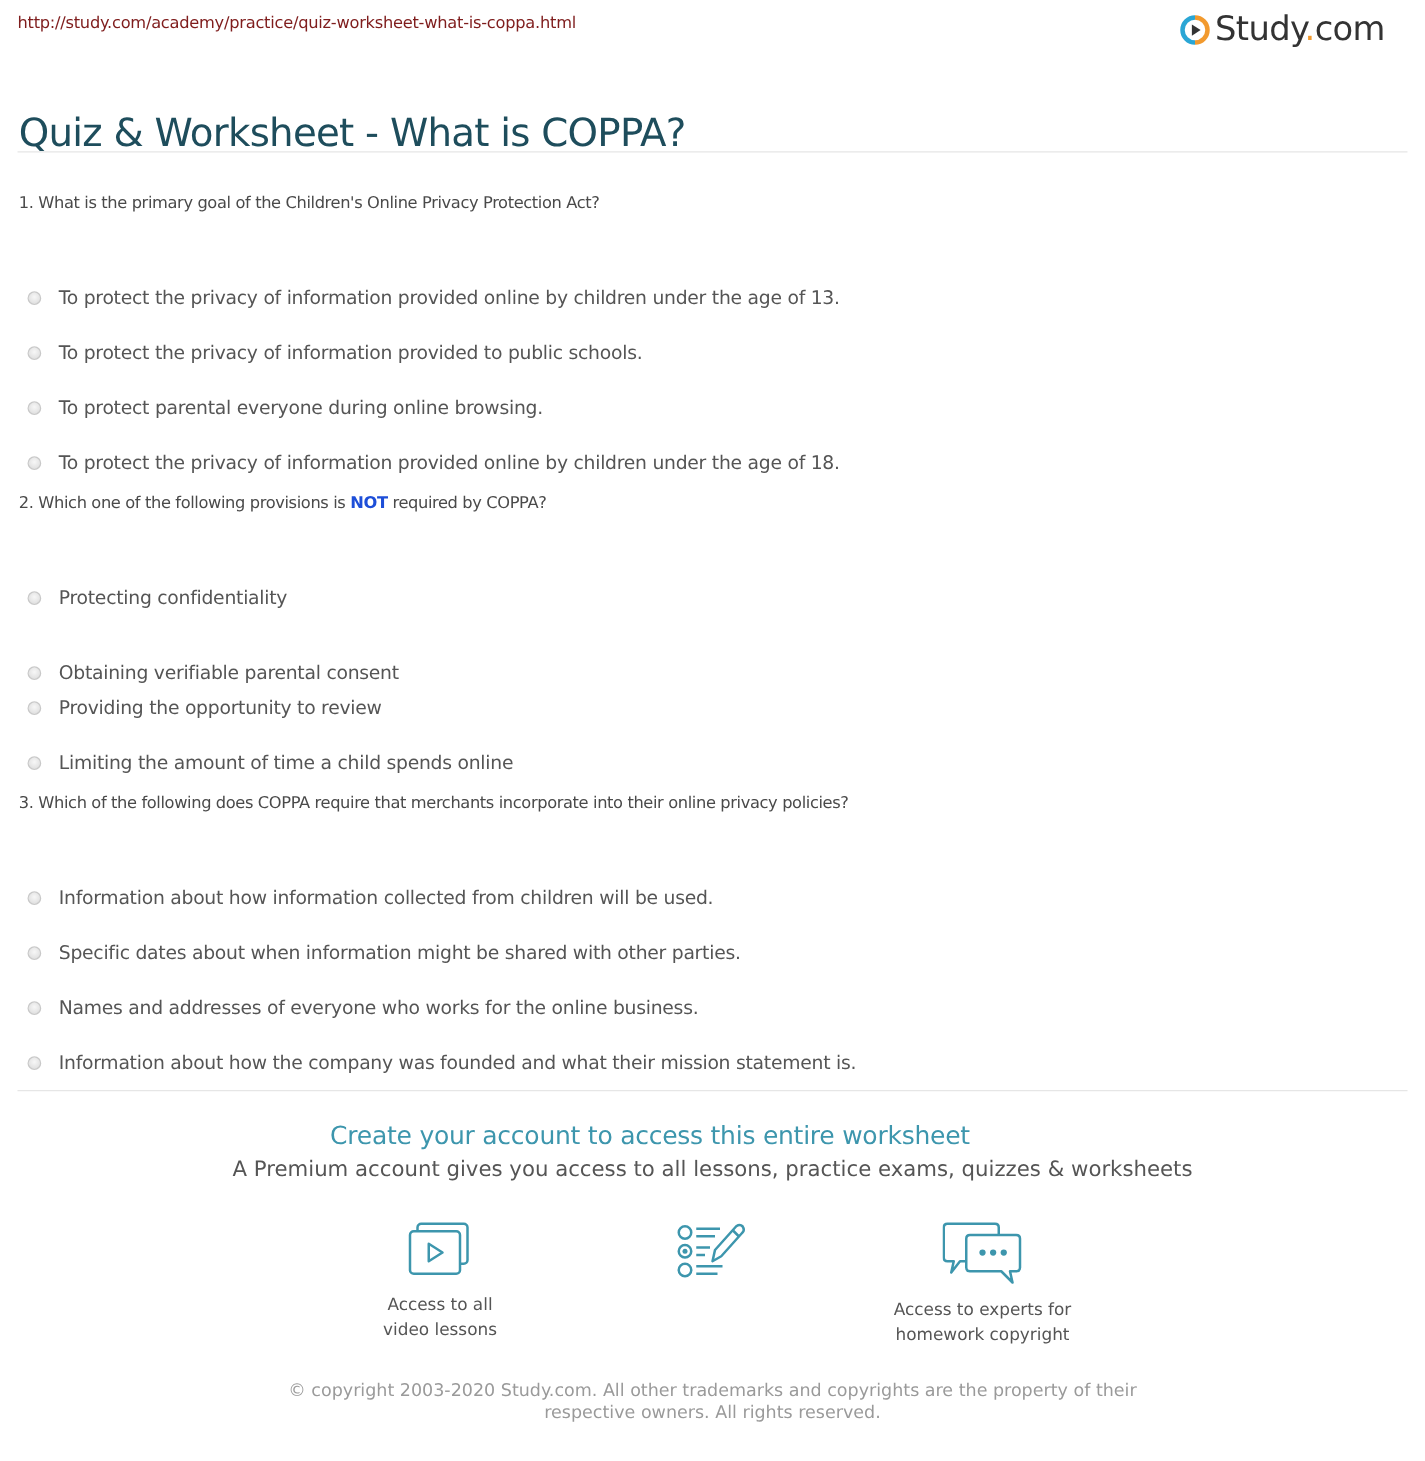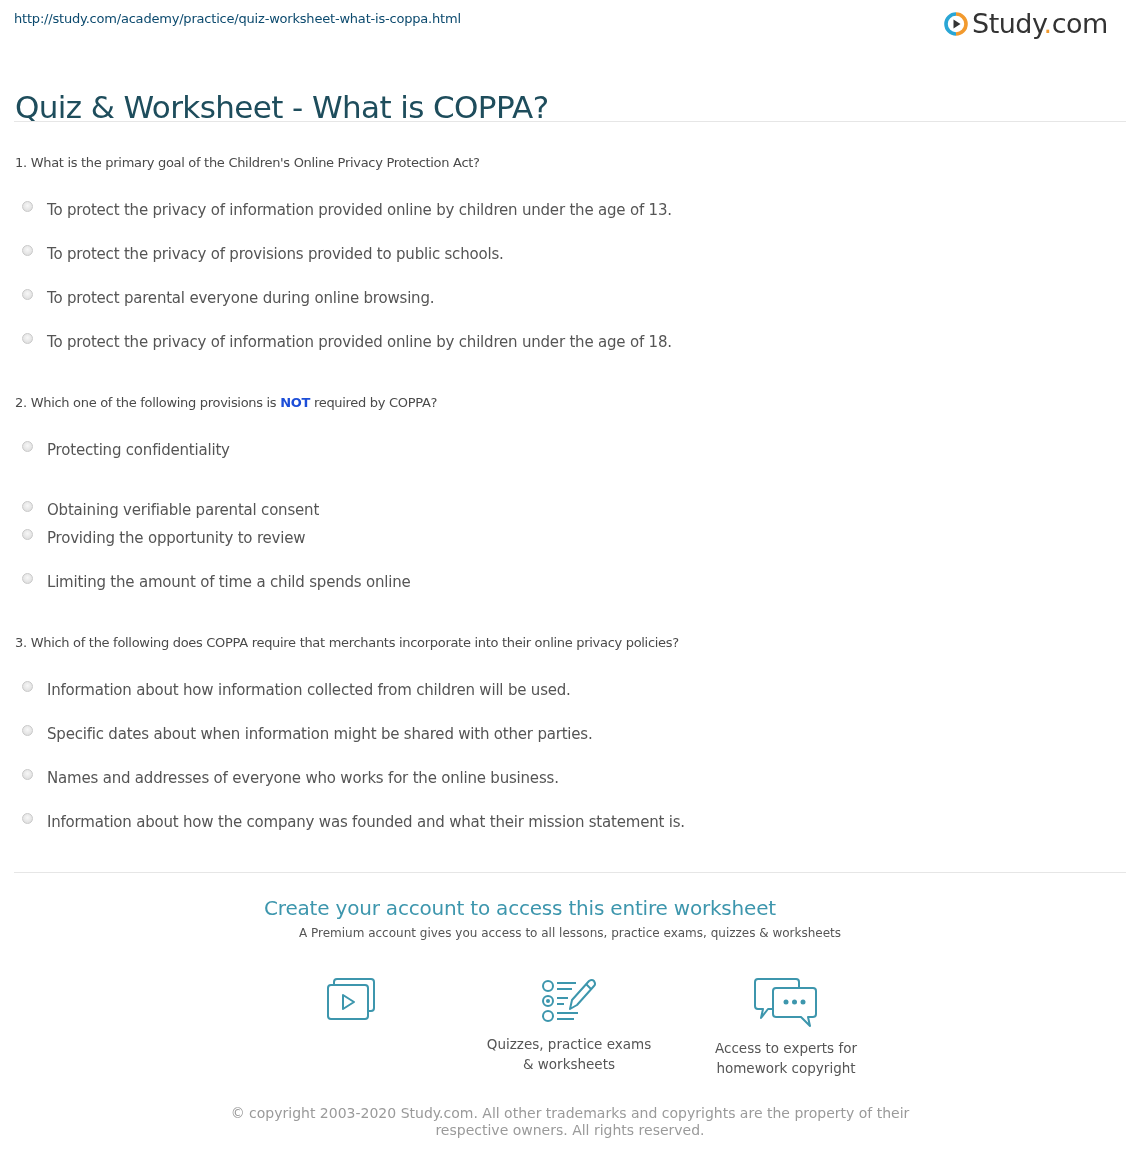--- a/index.html
+++ b/index.html
@@ -5,21 +5,21 @@
     * { box-sizing: border-box; margin: 0; padding: 0; }
     html, body { width: 1140px; height: 1169px; background: #ffffff; }
     body {
       font-family: "DejaVu Sans", "Liberation Sans", sans-serif;
       color: #4a4a4a;
       position: relative;
       overflow: hidden;
     }
     .url {
       position: absolute; left: 14px; top: 11px;
-      font-size: 13px; color: #0c4a6e; letter-spacing: -0.2px;
+      font-size: 13px; color: #7f1d1d; letter-spacing: -0.2px;
     }
     .logo {
       position: absolute; left: 944px; top: 8px;
       display: flex; align-items: center; height: 32px;
     }
     .logo .mark { width: 24px; height: 24px; margin-right: 4px; }
     .logo .word {
       font-family: "DejaVu Sans", sans-serif; font-size: 27px;
       color: #333; letter-spacing: -0.5px; line-height: 32px;
     }
@@ -33,37 +33,38 @@
     .hr {
       position: absolute; left: 14px; width: 1112px; height: 1px;
       background: #e6e6e6;
     }
     .question {
       position: absolute; left: 15px;
       font-size: 13px; color: #4a4a4a; letter-spacing: -0.3px;
     }
     .question b { font-weight: bold; color: #1d4ed8; }
     .option {
-      position: absolute; left: 22px; display: flex; align-items: flex-start;
+      position: absolute; left: 22px; display: flex; align-items: center;
       cursor: pointer;
+      margin-top: 28px;
     }
     .radio {
       width: 11px; height: 11px; border-radius: 50%;
       border: 1px solid #c9c9c9;
       background: radial-gradient(circle at 50% 40%, #f7f7f7 0%, #e2e2e2 70%, #d0d0d0 100%);
       margin-right: 14px; flex: none;
     }
     .opt-text { font-size: 15px; color: #555; letter-spacing: -0.2px; }
     .cta-title {
       position: absolute; left: 0; width: 1040px; top: 896px; text-align: center;
       font-size: 20px; color: #3d96ad; font-weight: normal; letter-spacing: -0.2px;
     }
     .cta-sub {
       position: absolute; left: 0; width: 1140px; top: 926px; text-align: center;
-      font-size: 12px; color: #555;
+      font-size: 17px; color: #555;
     }
     .feature {
       position: absolute; width: 200px; text-align: center;
     }
     .feature svg { display: block; margin: 0 auto; }
     .feature .ftxt {
       margin-top: 10px; font-size: 13.5px; line-height: 20px; color: #555;
     }
     .copyright {
       position: absolute; left: 215px; width: 710px; top: 1105px;
@@ -90,21 +91,21 @@
 <div class="question" style="top:155px">
   <span>1.</span>
   <span>What is the primary goal of the Children's Online Privacy Protection Act?</span>
 </div>
 <div class="option" style="top:201px">
   <span class="radio"></span>
   <span class="opt-text">To protect the privacy of information provided online by children under the age of 13.</span>
 </div>
 <div class="option" style="top:245px">
   <span class="radio"></span>
-  <span class="opt-text">To protect the privacy of provisions provided to public schools.</span>
+  <span class="opt-text">To protect the privacy of information provided to public schools.</span>
 </div>
 <div class="option" style="top:289px">
   <span class="radio"></span>
   <span class="opt-text">To protect parental everyone during online browsing.</span>
 </div>
 <div class="option" style="top:333px">
   <span class="radio"></span>
   <span class="opt-text">To protect the privacy of information provided online by children under the age of 18.</span>
 </div>
 
@@ -156,41 +157,41 @@
 
 <div class="cta-title">Create your account to access this entire worksheet</div>
 <div class="cta-sub">A Premium account gives you access to all lessons, practice exams, quizzes &amp; worksheets</div>
 
 <div class="feature" style="left:252px; top:976px">
   <svg width="52" height="48" viewBox="0 0 52 48">
     <rect x="8" y="3" width="40" height="32" rx="3" fill="#fff" stroke="#3d96ad" stroke-width="2"></rect>
     <rect x="2" y="9" width="40" height="34" rx="3" fill="#fff" stroke="#3d96ad" stroke-width="2"></rect>
     <path d="M17 19 L28 26 L17 33 Z" fill="none" stroke="#3d96ad" stroke-width="2" stroke-linejoin="round"></path>
   </svg>
+  <div class="ftxt">
+    <div>Access to all</div>
+    <div>video lessons</div>
+  </div>
 </div>
 
 <div class="feature" style="left:469px; top:976px">
   <svg width="58" height="48" viewBox="0 0 58 48">
     <circle cx="8" cy="10" r="5" fill="none" stroke="#3d96ad" stroke-width="2"></circle>
     <circle cx="8" cy="25" r="5" fill="none" stroke="#3d96ad" stroke-width="2"></circle>
     <circle cx="8" cy="25" r="2" fill="#3d96ad"></circle>
     <circle cx="8" cy="40" r="5" fill="none" stroke="#3d96ad" stroke-width="2"></circle>
     <line x1="17" y1="7" x2="36" y2="7" stroke="#3d96ad" stroke-width="2"></line>
     <line x1="17" y1="13" x2="32" y2="13" stroke="#3d96ad" stroke-width="2"></line>
     <line x1="17" y1="22" x2="28" y2="22" stroke="#3d96ad" stroke-width="2"></line>
     <line x1="17" y1="28" x2="24" y2="28" stroke="#3d96ad" stroke-width="2"></line>
     <line x1="17" y1="37" x2="38" y2="37" stroke="#3d96ad" stroke-width="2"></line>
     <line x1="17" y1="43" x2="34" y2="43" stroke="#3d96ad" stroke-width="2"></line>
     <path d="M30 33 L32 24 L49 5 Q52 3 54 5 Q56 8 54 10 L37 29 Z" fill="#fff" stroke="#3d96ad" stroke-width="2" stroke-linejoin="round"></path>
     <line x1="46" y1="8" x2="51" y2="13" stroke="#3d96ad" stroke-width="2"></line>
   </svg>
-  <div class="ftxt">
-    <div>Quizzes, practice exams</div>
-    <div>&amp; worksheets</div>
-  </div>
 </div>
 
 <div class="feature" style="left:686px; top:976px">
   <svg width="64" height="52" viewBox="0 0 64 52">
     <path d="M4 3 H42 Q45 3 45 6 V30 Q45 33 42 33 H14 L7 42 L9 33 H4 Q1 33 1 30 V6 Q1 3 4 3 Z" fill="#fff" stroke="#3d96ad" stroke-width="2" stroke-linejoin="round"></path>
     <path d="M22 12 H59 Q62 12 62 15 V38 Q62 41 59 41 H54 L56 50 L47 41 H22 Q19 41 19 38 V15 Q19 12 22 12 Z" fill="#fff" stroke="#3d96ad" stroke-width="2" stroke-linejoin="round"></path>
     <circle cx="32" cy="26" r="2.5" fill="#3d96ad"></circle>
     <circle cx="40.5" cy="26" r="2.5" fill="#3d96ad"></circle>
     <circle cx="49" cy="26" r="2.5" fill="#3d96ad"></circle>
   </svg>

